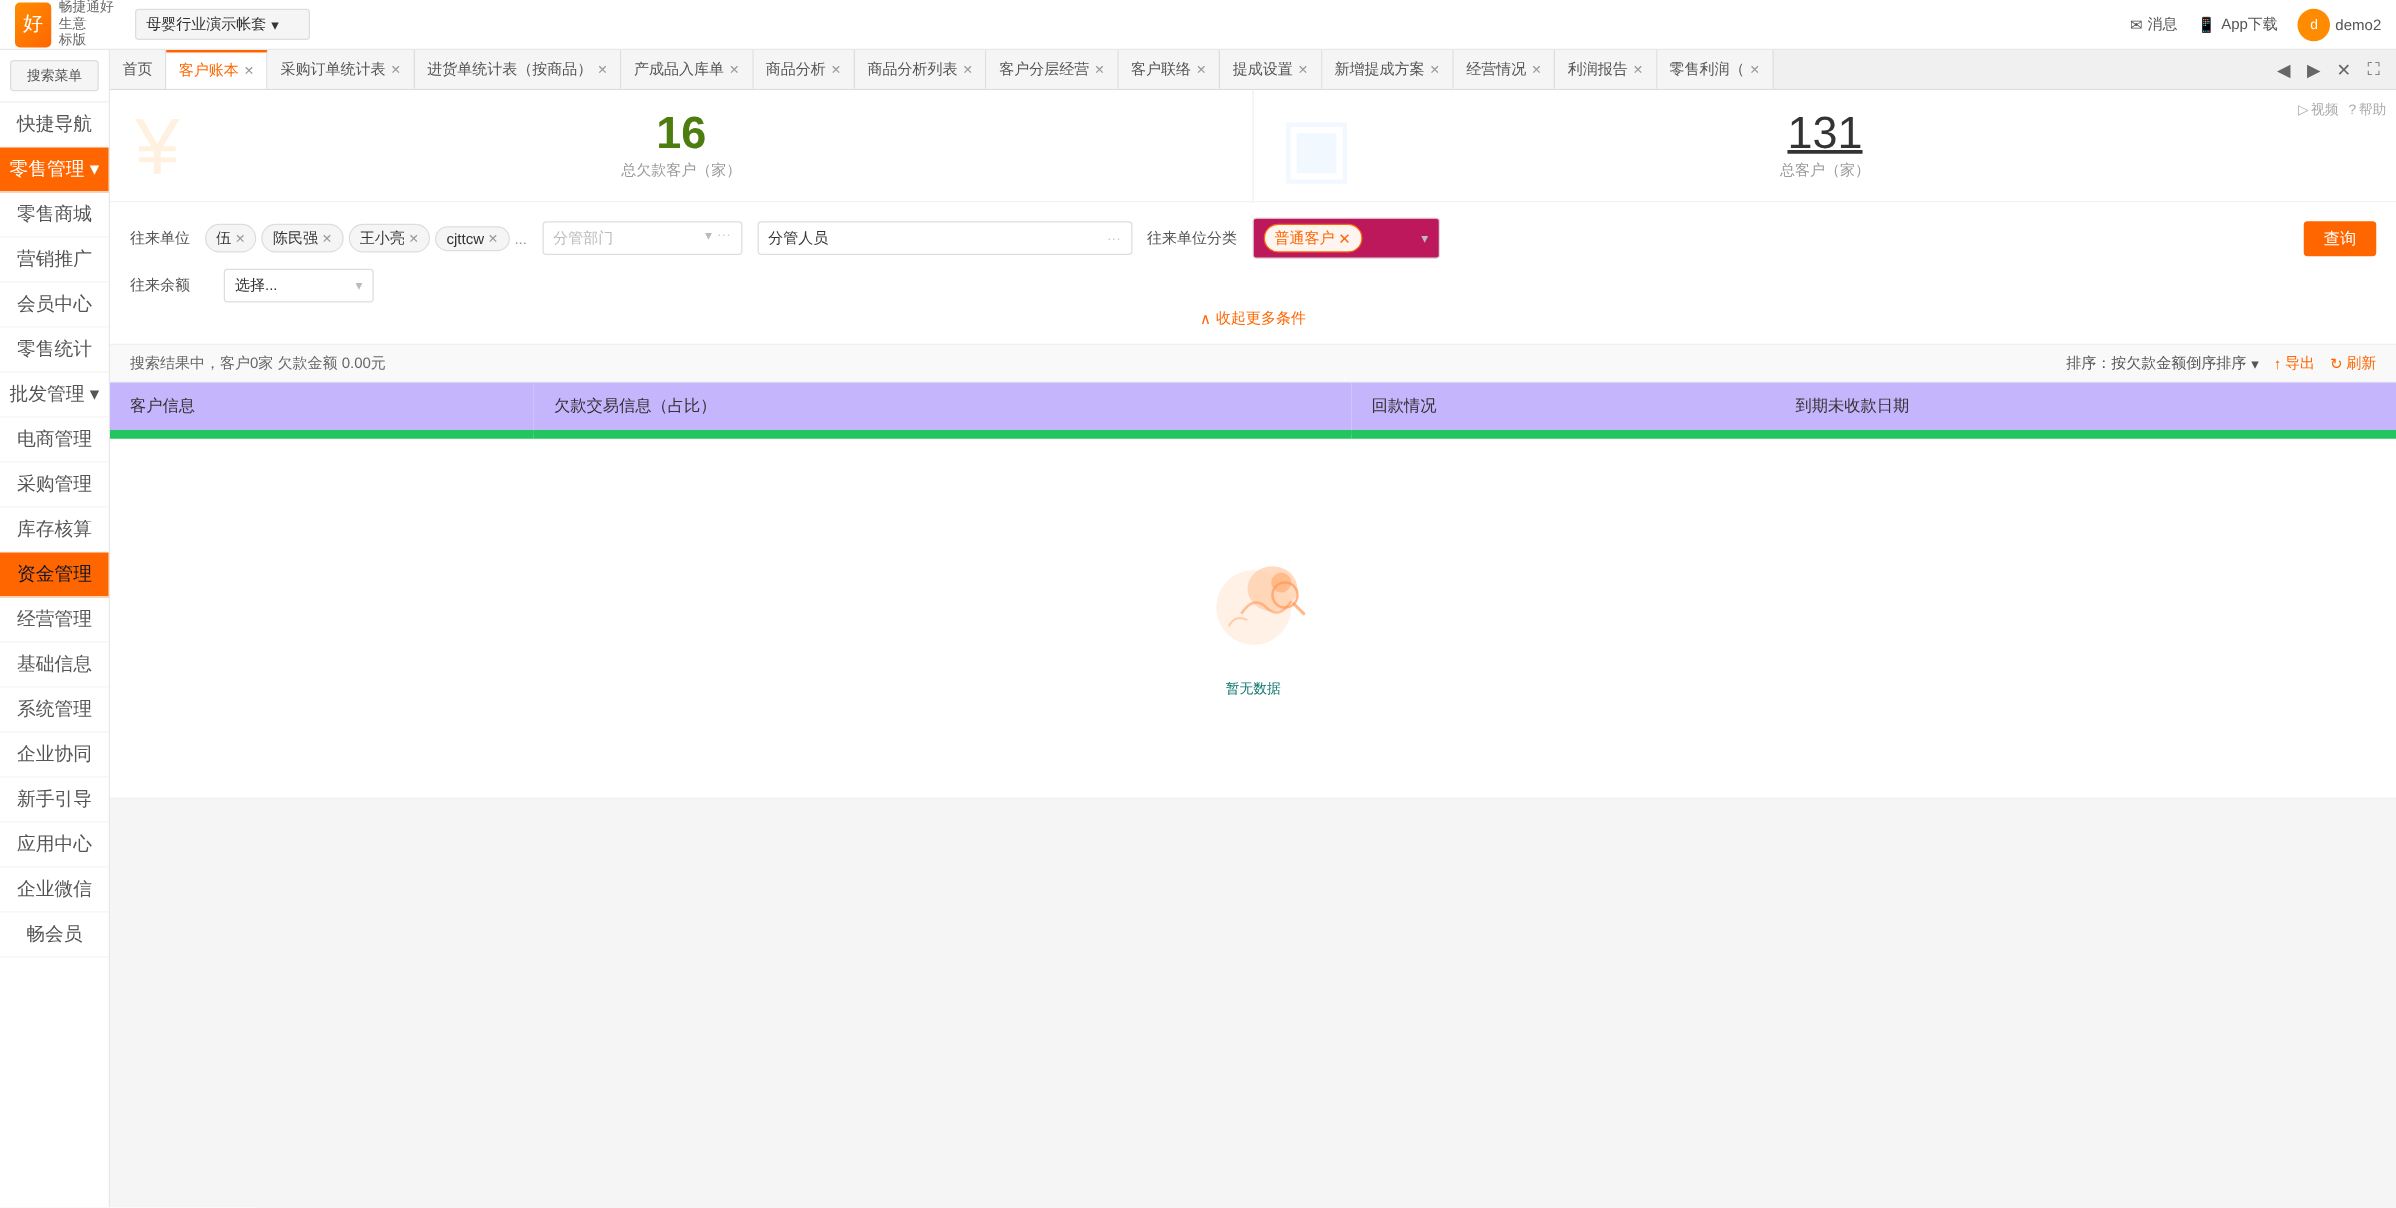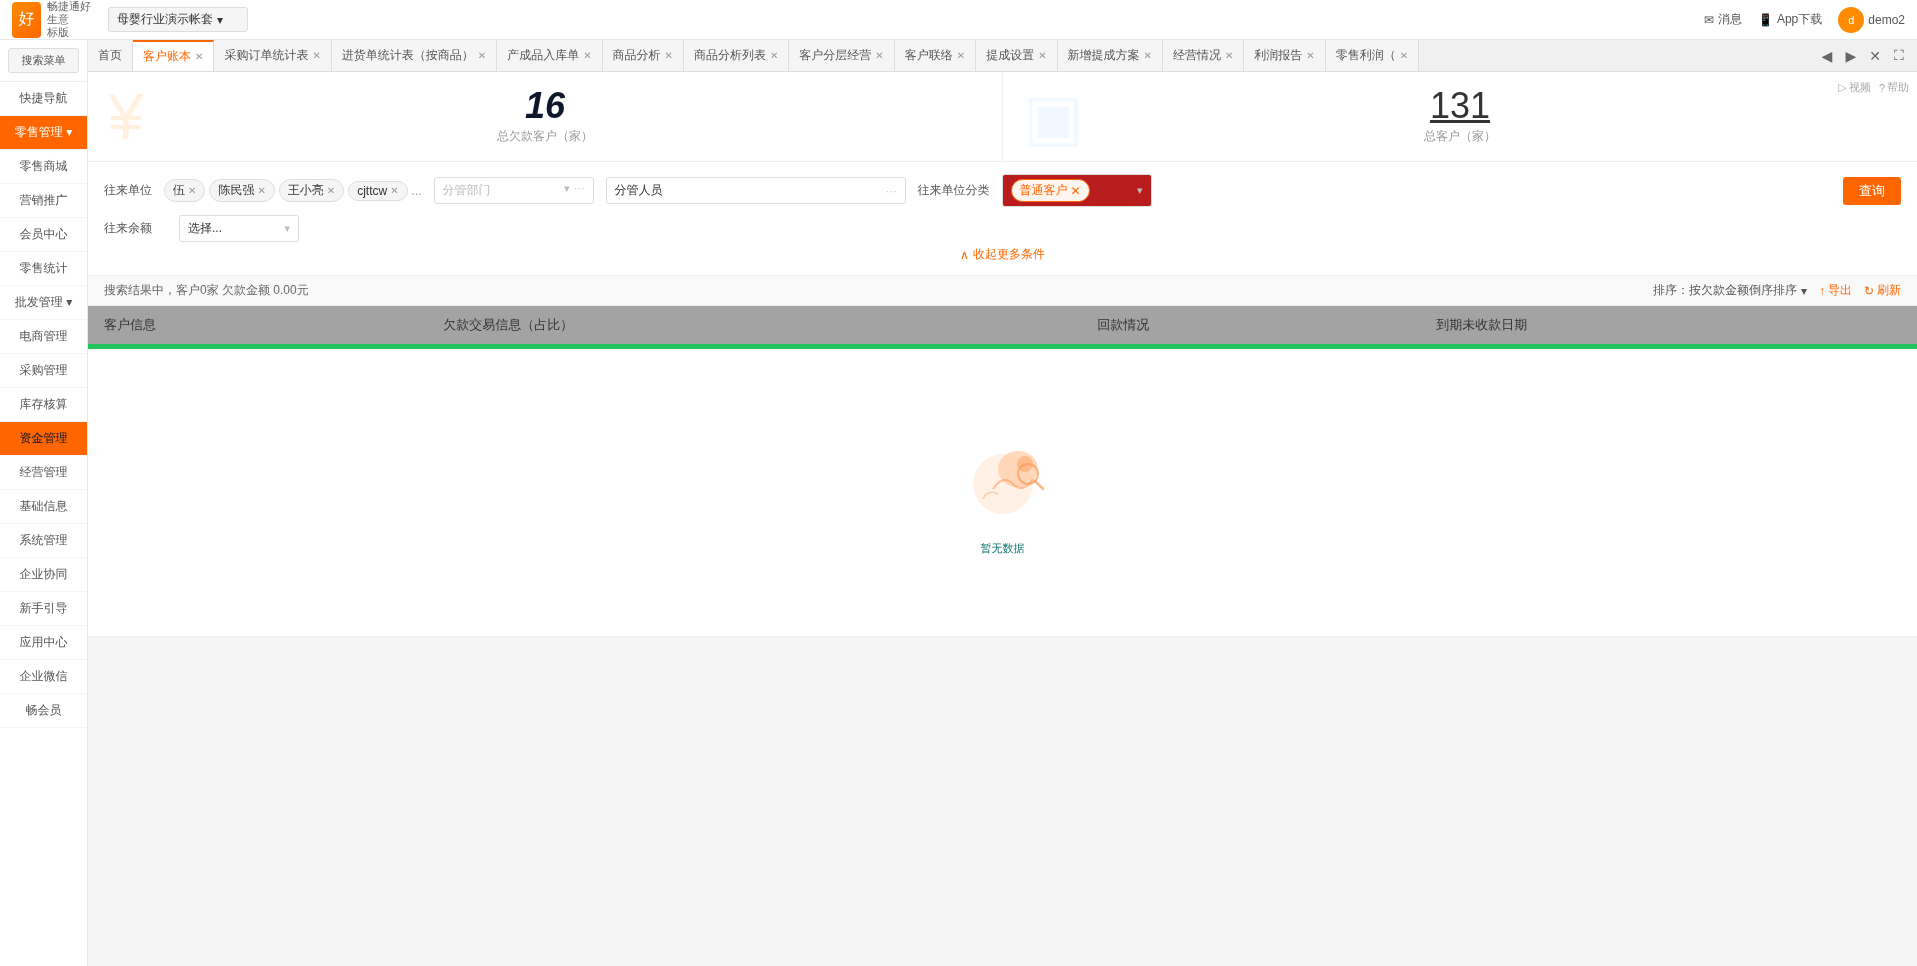--- a/index.html
+++ b/index.html
@@ -15,21 +15,21 @@
     .top-bar-item { display: flex; align-items: center; gap: 4px; font-size: 12px; color: #555; cursor: pointer; }
     .avatar { width: 26px; height: 26px; border-radius: 50%; background: #ff8c00; display: flex; align-items: center; justify-content: center; color: white; font-size: 11px; }
 
     
     .main-layout { display: flex; flex: 1; overflow: hidden; }
 
     
     .sidebar { width: 88px; background: #fff; border-right: 1px solid #e8e8e8; display: flex; flex-direction: column; overflow-y: auto; flex-shrink: 0; }
     .sidebar-search { padding: 8px; border-bottom: 1px solid #f0f0f0; }
     .sidebar-search-btn { width: 100%; background: #f5f5f5; border: 1px solid #ddd; border-radius: 3px; padding: 4px; text-align: center; font-size: 11px; cursor: pointer; color: #555; }
-    .sidebar-nav-item { padding: 8px 6px; text-align: center; font-size: 12px; cursor: pointer; color: #555; border-bottom: 1px solid #f5f5f5; }
+    .sidebar-nav-item { padding: 8px 6px; text-align: center; font-size: 15px; cursor: pointer; color: #555; border-bottom: 1px solid #f5f5f5; }
     .sidebar-nav-item.active { background: #ff6600; color: white; }
 
     
     .tab-bar { background: #f0f0f0; display: flex; align-items: center; height: 32px; border-bottom: 1px solid #ddd; flex-shrink: 0; overflow: hidden; }
     .tab-item { display: flex; align-items: center; gap: 4px; padding: 0 10px; height: 32px; font-size: 12px; cursor: pointer; border-right: 1px solid #ddd; white-space: nowrap; background: #f5f5f5; color: #555; flex-shrink: 0; }
     .tab-item.active { background: #fff; color: #ff6600; border-top: 2px solid #ff6600; }
     .tab-item .tab-close { font-size: 10px; color: #999; cursor: pointer; }
     .tab-bar-controls { margin-left: auto; display: flex; align-items: center; gap: 4px; padding: 0 8px; flex-shrink: 0; }
     .tab-control-btn { width: 20px; height: 20px; display: flex; align-items: center; justify-content: center; cursor: pointer; color: #666; font-size: 14px; }
 
@@ -37,51 +37,51 @@
     .content-area { flex: 1; overflow: auto; background: #f5f5f5; }
 
     
     .page-content { padding: 0; background: #fff; }
 
     
     .stats-bar { display: flex; background: #fff; border-bottom: 1px solid #f0f0f0; }
     .stat-item { flex: 1; padding: 16px 24px; display: flex; flex-direction: column; align-items: center; justify-content: center; position: relative; border-right: 1px solid #f0f0f0; }
     .stat-item:last-child { border-right: none; }
     .stat-value { font-size: 36px; font-weight: bold; color: #ff4444; line-height: 1; }
-    .stat-value.red { color: #0f172a; font-style: italic; }
+    .stat-value.red { color: #4d7c0f; }
     .stat-value.dark { color: #333; font-weight: normal; text-decoration: underline; }
     .stat-label { font-size: 12px; color: #999; margin-top: 4px; }
 
     
     .filter-area { background: #fff; padding: 12px 16px; border-bottom: 1px solid #f0f0f0; }
     .filter-row { display: flex; align-items: center; gap: 12px; margin-bottom: 8px; flex-wrap: wrap; }
     .filter-label { font-size: 12px; color: #555; white-space: nowrap; }
     .filter-tags { display: flex; align-items: center; gap: 4px; flex-wrap: wrap; }
     .filter-tag { background: #f5f5f5; border: 1px solid #ddd; border-radius: 12px; padding: 2px 8px; font-size: 12px; display: flex; align-items: center; gap: 3px; }
     .filter-tag .remove { cursor: pointer; color: #999; font-size: 10px; }
     .filter-more { color: #999; cursor: pointer; font-size: 12px; }
     .filter-select { border: 1px solid #ddd; border-radius: 3px; padding: 4px 8px; font-size: 12px; background: #fff; display: flex; align-items: flex-start; gap: 4px; cursor: pointer; min-width: 160px; position: relative; }
     .filter-select .placeholder { color: #bbb; }
     .filter-persons { border: 1px solid #ddd; border-radius: 3px; padding: 4px 8px; font-size: 12px; background: #fff; display: flex; align-items: center; gap: 4px; cursor: pointer; min-width: 300px; }
     .filter-row2 { display: flex; align-items: center; gap: 27px; }
     .filter-amount { border: 1px solid #ddd; border-radius: 3px; padding: 4px 8px; font-size: 12px; background: #fff; display: flex; align-items: center; gap: 4px; cursor: pointer; min-width: 120px; }
     .query-btn { background: #ff6600; color: white; border: none; border-radius: 3px; padding: 5px 16px; font-size: 13px; cursor: pointer; margin-left: auto; }
     .collapse-btn { display: flex; align-items: center; justify-content: center; gap: 4px; color: #ff6600; font-size: 12px; cursor: pointer; margin: 4px auto 0; }
-    .category-select { border: 1px solid #ddd; border-radius: 3px; padding: 4px 8px; font-size: 12px; background: #b91c1c; display: flex; align-items: center; gap: 20px; cursor: pointer; min-width: 150px; }
+    .category-select { border: 1px solid #ddd; border-radius: 3px; padding: 4px 8px; font-size: 12px; background: #be185d; display: flex; align-items: center; gap: 20px; cursor: pointer; min-width: 150px; }
     .filter-tag-selected { background: #fff5f0; border: 1px solid #ff6600; border-radius: 12px; padding: 2px 8px; font-size: 12px; display: flex; align-items: center; gap: 3px; color: #ff6600; }
 
     
     .results-bar { display: flex; align-items: center; justify-content: space-between; padding: 6px 16px; background: #f9f9f9; border-bottom: 1px solid #f0f0f0; font-size: 12px; color: #666; }
     .results-actions { display: flex; align-items: center; gap: 12px; }
     .sort-select { display: flex; align-items: center; gap: 4px; color: #555; cursor: pointer; }
     .action-btn { display: flex; align-items: center; gap: 3px; color: #ff6600; cursor: pointer; font-size: 12px; }
 
     
     .data-table { width: 100%; border-collapse: collapse; }
-    .data-table thead tr { background: #a3a3a3; border-bottom: 5px solid #22c55e; }
+    .data-table thead tr { background: #c4b5fd; border-bottom: 7px solid #22c55e; }
     .data-table th { padding: 10px 16px; text-align: left; font-size: 13px; font-weight: normal; color: #333; }
     .data-table tbody tr { border-bottom: 1px solid #f0f0f0; }
     .data-table td { padding: 10px 16px; font-size: 12px; color: #555; }
 
     
     .empty-state { display: flex; flex-direction: column; align-items: center; justify-content: center; padding: 80px 0; }
     .empty-icon { width: 100px; height: 100px; margin-bottom: 12px; position: relative; }
     .empty-text { font-size: 11px; color: #0f766e; text-align: right; }
 
     

